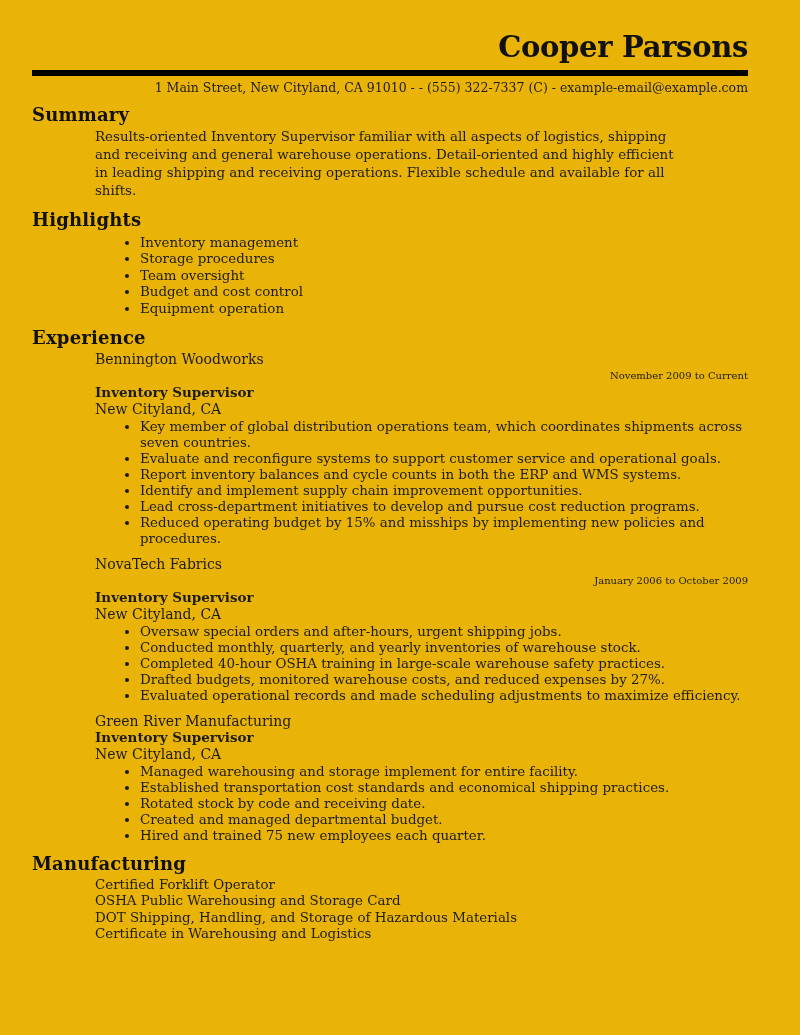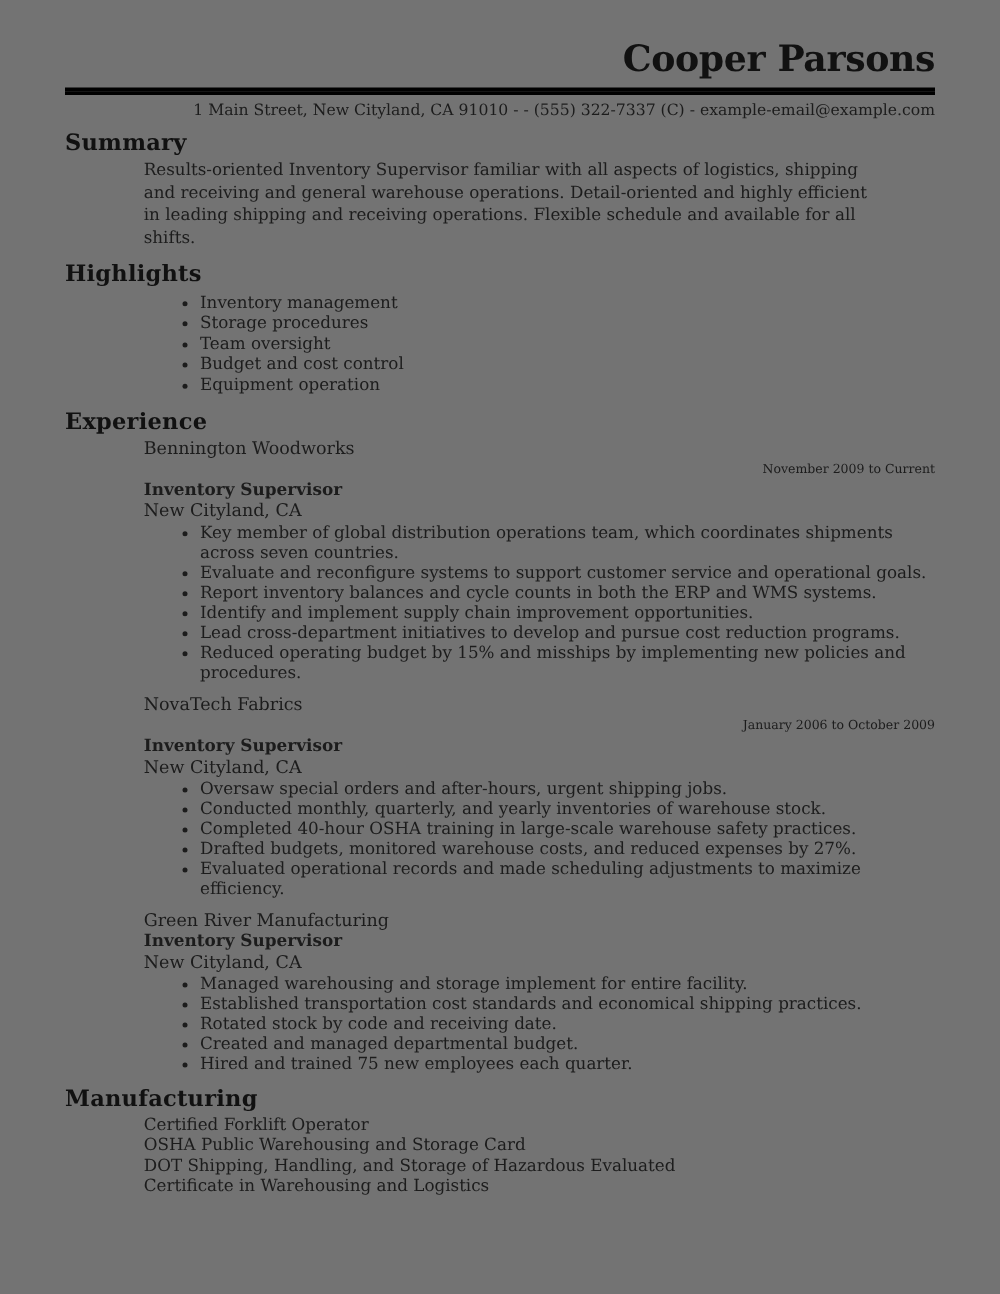--- a/index.html
+++ b/index.html
@@ -1,24 +1,24 @@
 <!DOCTYPE html>
 <html><head>
 <meta charset="utf-8">
 <style>
   * { box-sizing: border-box; }
   html, body { margin: 0; padding: 0; background: #ffffff; }
   .page {
     position: relative;
     width: 800px;
     height: 1035px;
-    background: #737373;
+    background: #eab308;
     font-family: "DejaVu Serif", "Liberation Serif", serif;
     color: #1c1c1c;
-    padding: 30px 52px 0 52px;
+    padding: 30px 52px 0 32px;
     overflow: hidden;
   }
   .name {
     font-size: 29px;
     font-weight: 700;
     text-align: right;
     color: #111111;
     margin: 2px 0 6px 0;
     line-height: 1.1;
     letter-spacing: -0.3px;
@@ -163,18 +163,18 @@
         <li>Hired and trained 75 new employees each quarter.</li>
       </ul>
     </div>
   </section>
 
   <section>
     <h2>Manufacturing</h2>
     <div class="cert-list">
       <div>Certified Forklift Operator</div>
       <div>OSHA Public Warehousing and Storage Card</div>
-      <div>DOT Shipping, Handling, and Storage of Hazardous Evaluated</div>
+      <div>DOT Shipping, Handling, and Storage of Hazardous Materials</div>
       <div>Certificate in Warehousing and Logistics</div>
     </div>
   </section>
 
 </div>
 
 </body></html>

